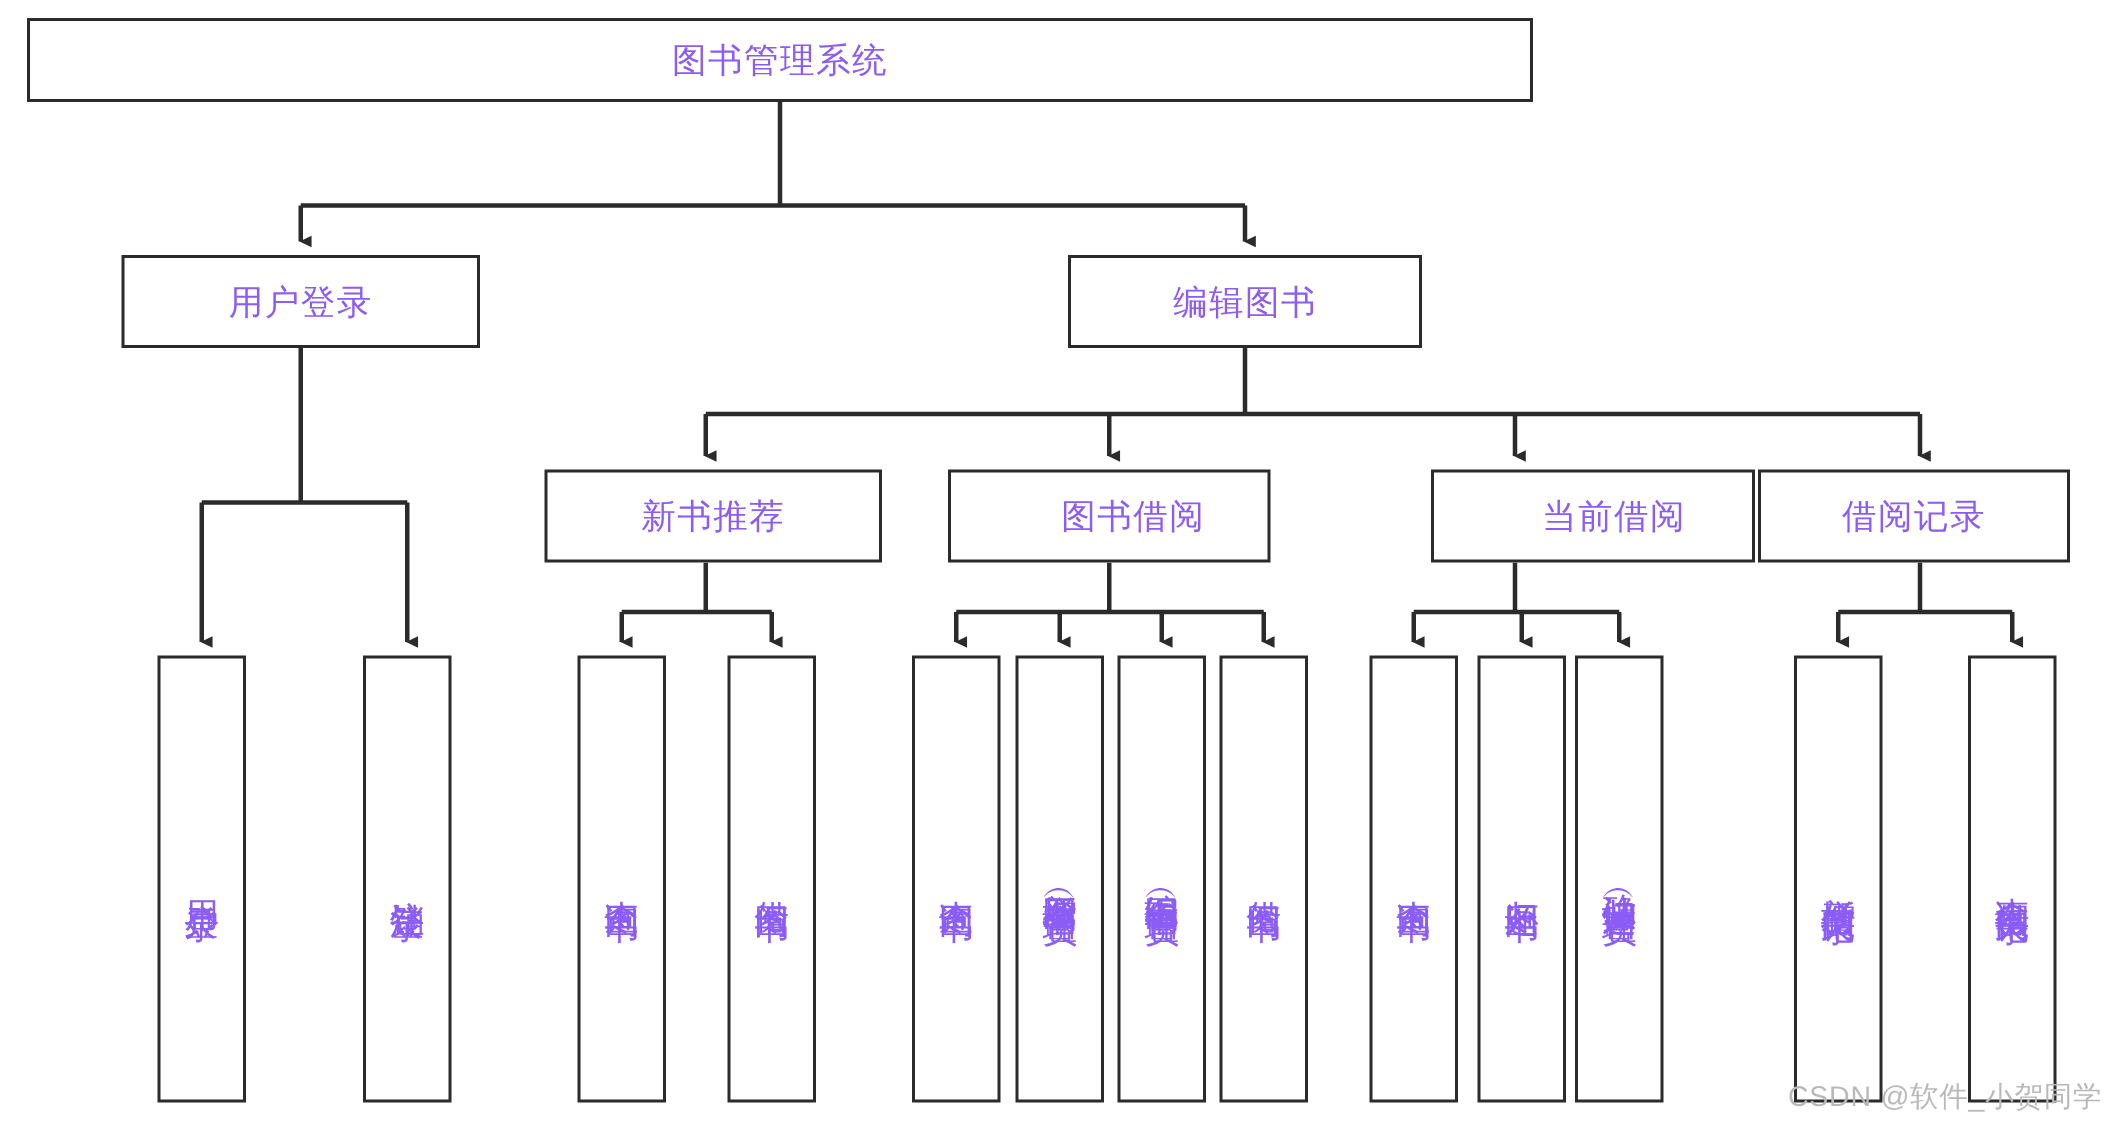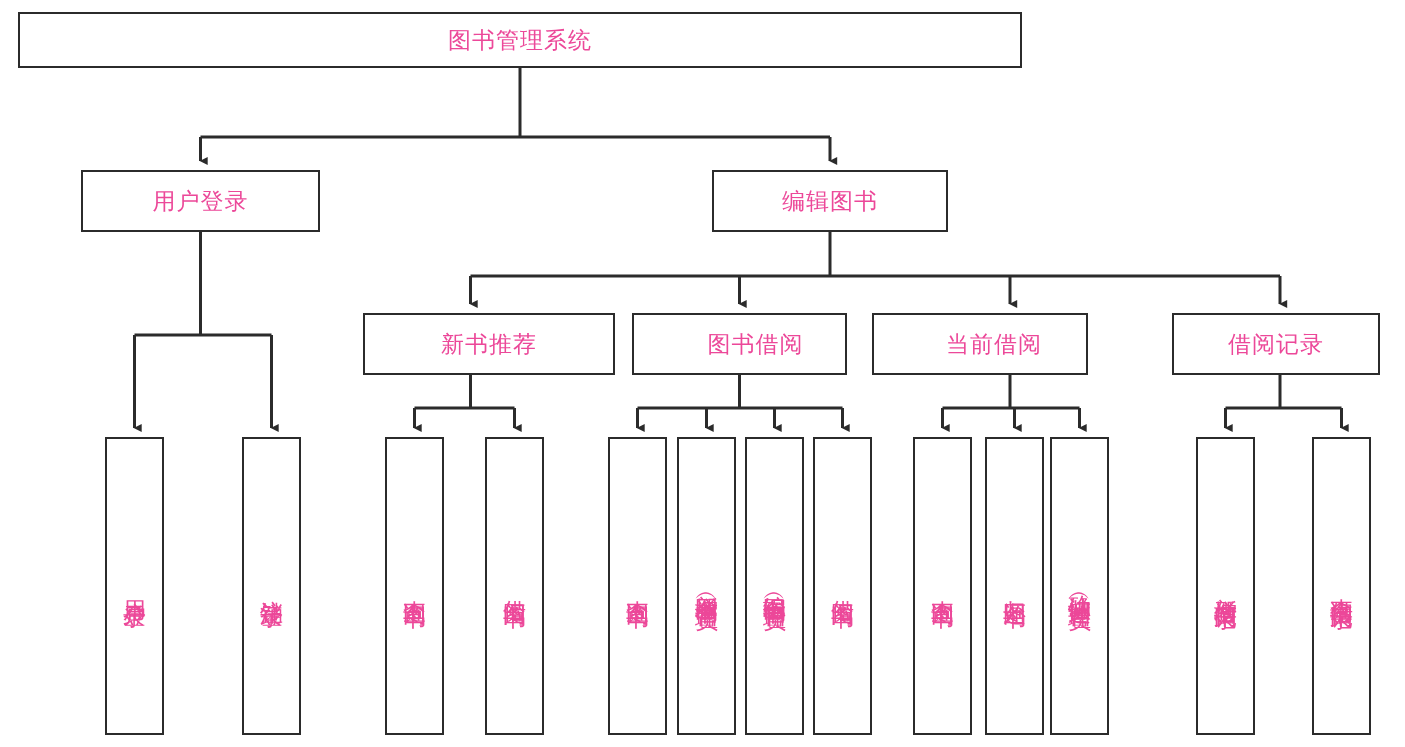--- a/index.html
+++ b/index.html
@@ -26,21 +26,21 @@
     height: 747px;
   }
   .node-box {
     position: absolute;
     box-sizing: border-box;
     border: 2.5px solid #2b2b2b;
     background: #ffffff;
     display: flex;
     align-items: center;
     justify-content: center;
-    color: #ec4899;
+    color: #8b5cf6;
   }
   .node-box.horizontal {
     font-size: 23px;
     letter-spacing: 1px;
   }
   .node-box.vertical {
     writing-mode: vertical-rl;
     text-orientation: upright;
     font-size: 23px;
     line-height: 1.18;
@@ -114,27 +114,27 @@
   <div id="boxes-layer">
       <div class="node-box horizontal" style="left: 18px; top: 12px; width: 1004px; height: 56px;">
         <span class="node-text">图书管理系统</span>
       </div>
       <div class="node-box horizontal" style="left: 81px; top: 170px; width: 239px; height: 62px;">
         <span class="node-text">用户登录</span>
       </div>
       <div class="node-box horizontal" style="left: 712px; top: 170px; width: 236px; height: 62px;">
         <span class="node-text">编辑图书</span>
       </div>
-      <div class="node-box horizontal" style="left: 363px; top: 313px; width: 252px; height: 62px;">
+      <div class="node-box horizontal" style="left: 363px; top: 313px; width: 225px; height: 62px;">
         <span class="node-text">新书推荐</span>
       </div>
       <div class="node-box horizontal" style="left: 632px; top: 313px; width: 215px; height: 62px; padding-left: 32px;">
         <span class="node-text">图书借阅</span>
       </div>
-      <div class="node-box horizontal" style="left: 872px; top: 313px; width: 216px; height: 62px; padding-left: 28px;">
+      <div class="node-box horizontal" style="left: 954px; top: 313px; width: 216px; height: 62px; padding-left: 28px;">
         <span class="node-text">当前借阅</span>
       </div>
       <div class="node-box horizontal" style="left: 1172px; top: 313px; width: 208px; height: 62px;">
         <span class="node-text">借阅记录</span>
       </div>
       <div class="node-box vertical" style="left: 105px; top: 437px; width: 59px; height: 298px;">
         <span class="node-text">用户登录</span>
       </div>
       <div class="node-box vertical" style="left: 242px; top: 437px; width: 59px; height: 298px;">
         <span class="node-text">注销登录</span>
@@ -167,14 +167,15 @@
         <span class="node-text">确认归还（管理员）</span>
       </div>
       <div class="node-box vertical" style="left: 1196px; top: 437px; width: 59px; height: 298px;">
         <span class="node-text">新增借阅记录</span>
       </div>
       <div class="node-box vertical" style="left: 1312px; top: 437px; width: 59px; height: 298px;">
         <span class="node-text">查询借阅记录</span>
       </div>
     </div>
 
+  <div class="watermark" style="left: 1192px; top: 718px; color: rgb(185, 185, 185);">CSDN @软件_小贺同学</div>
 
 </div>
 
 </body></html>

